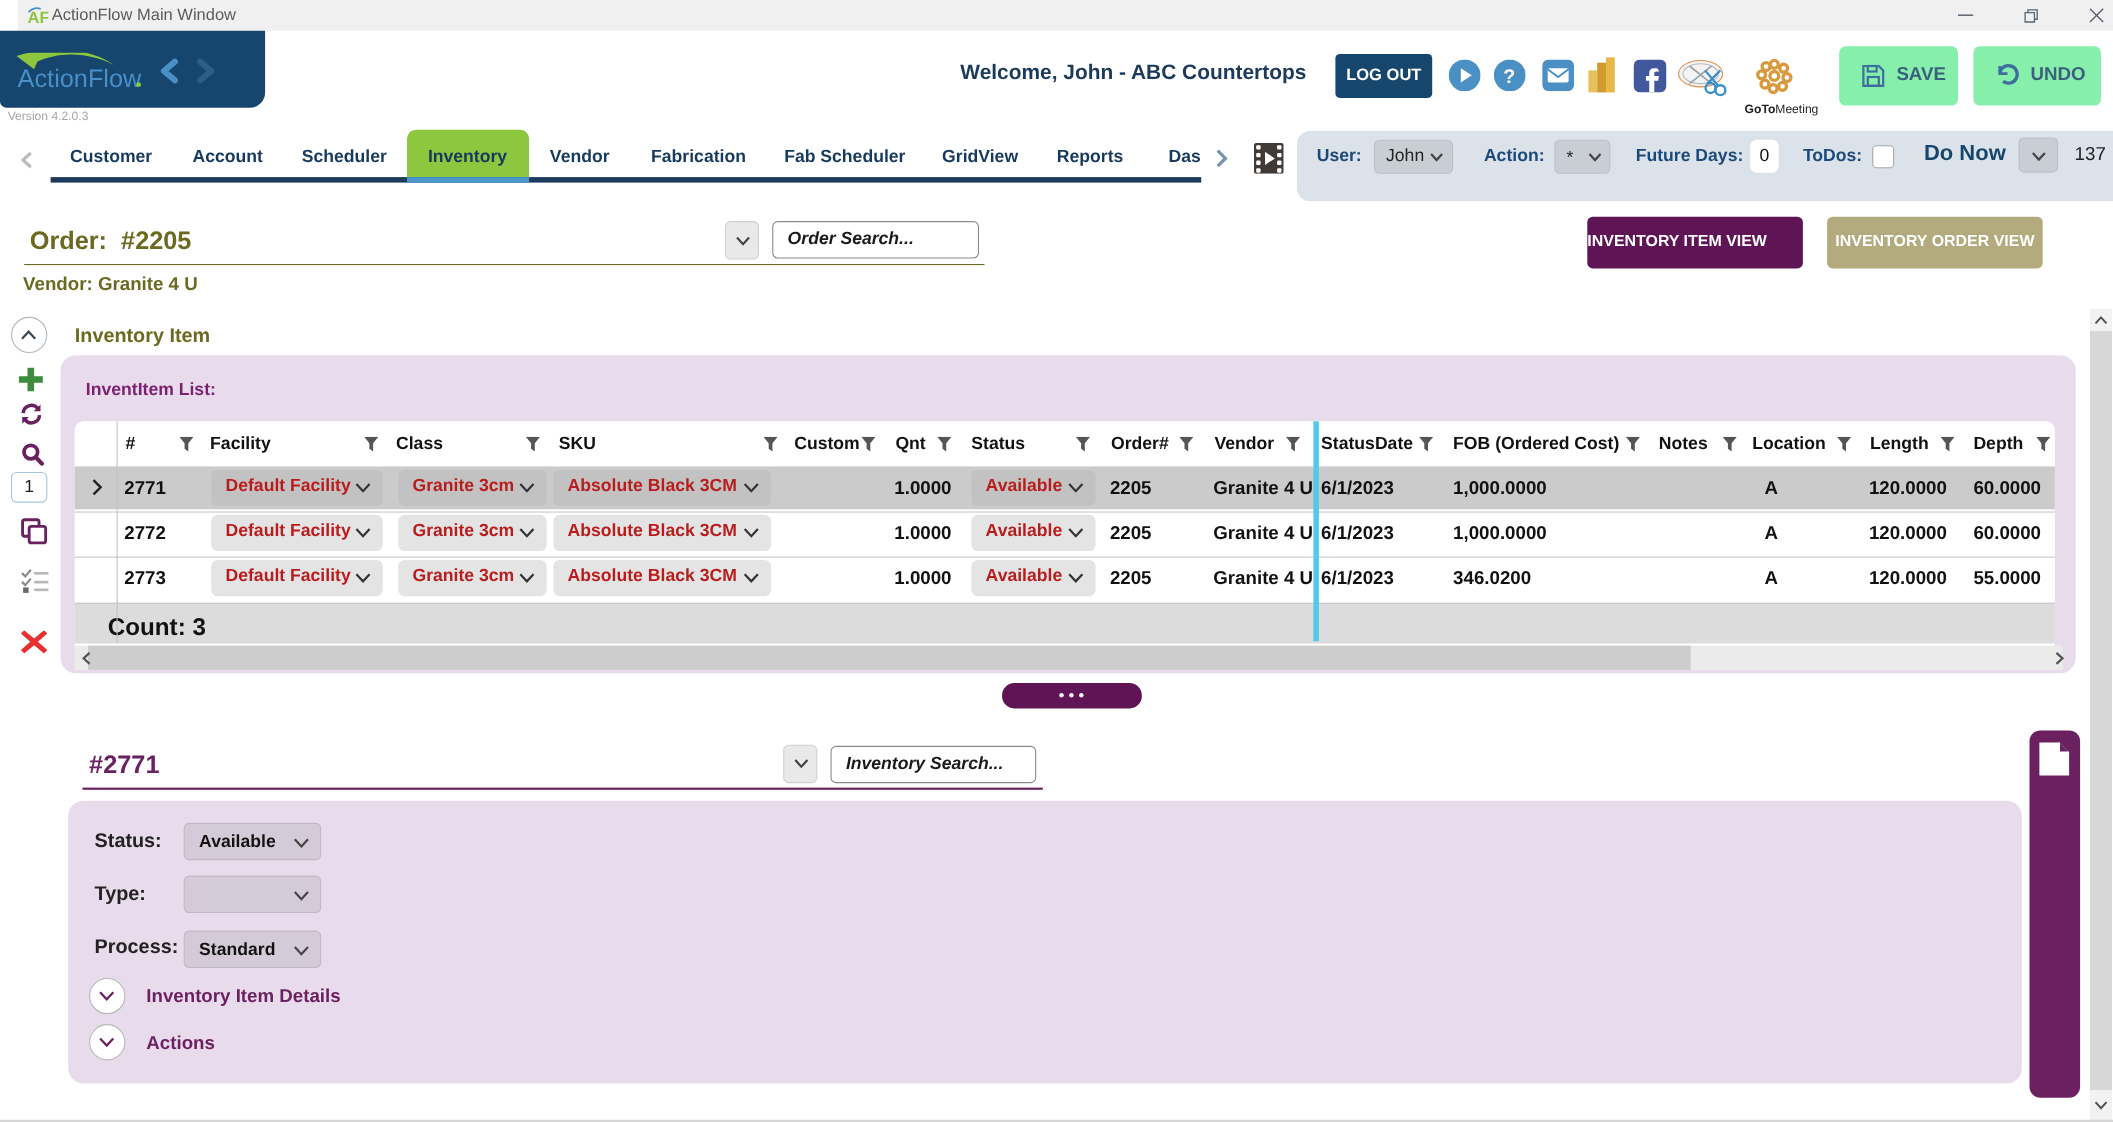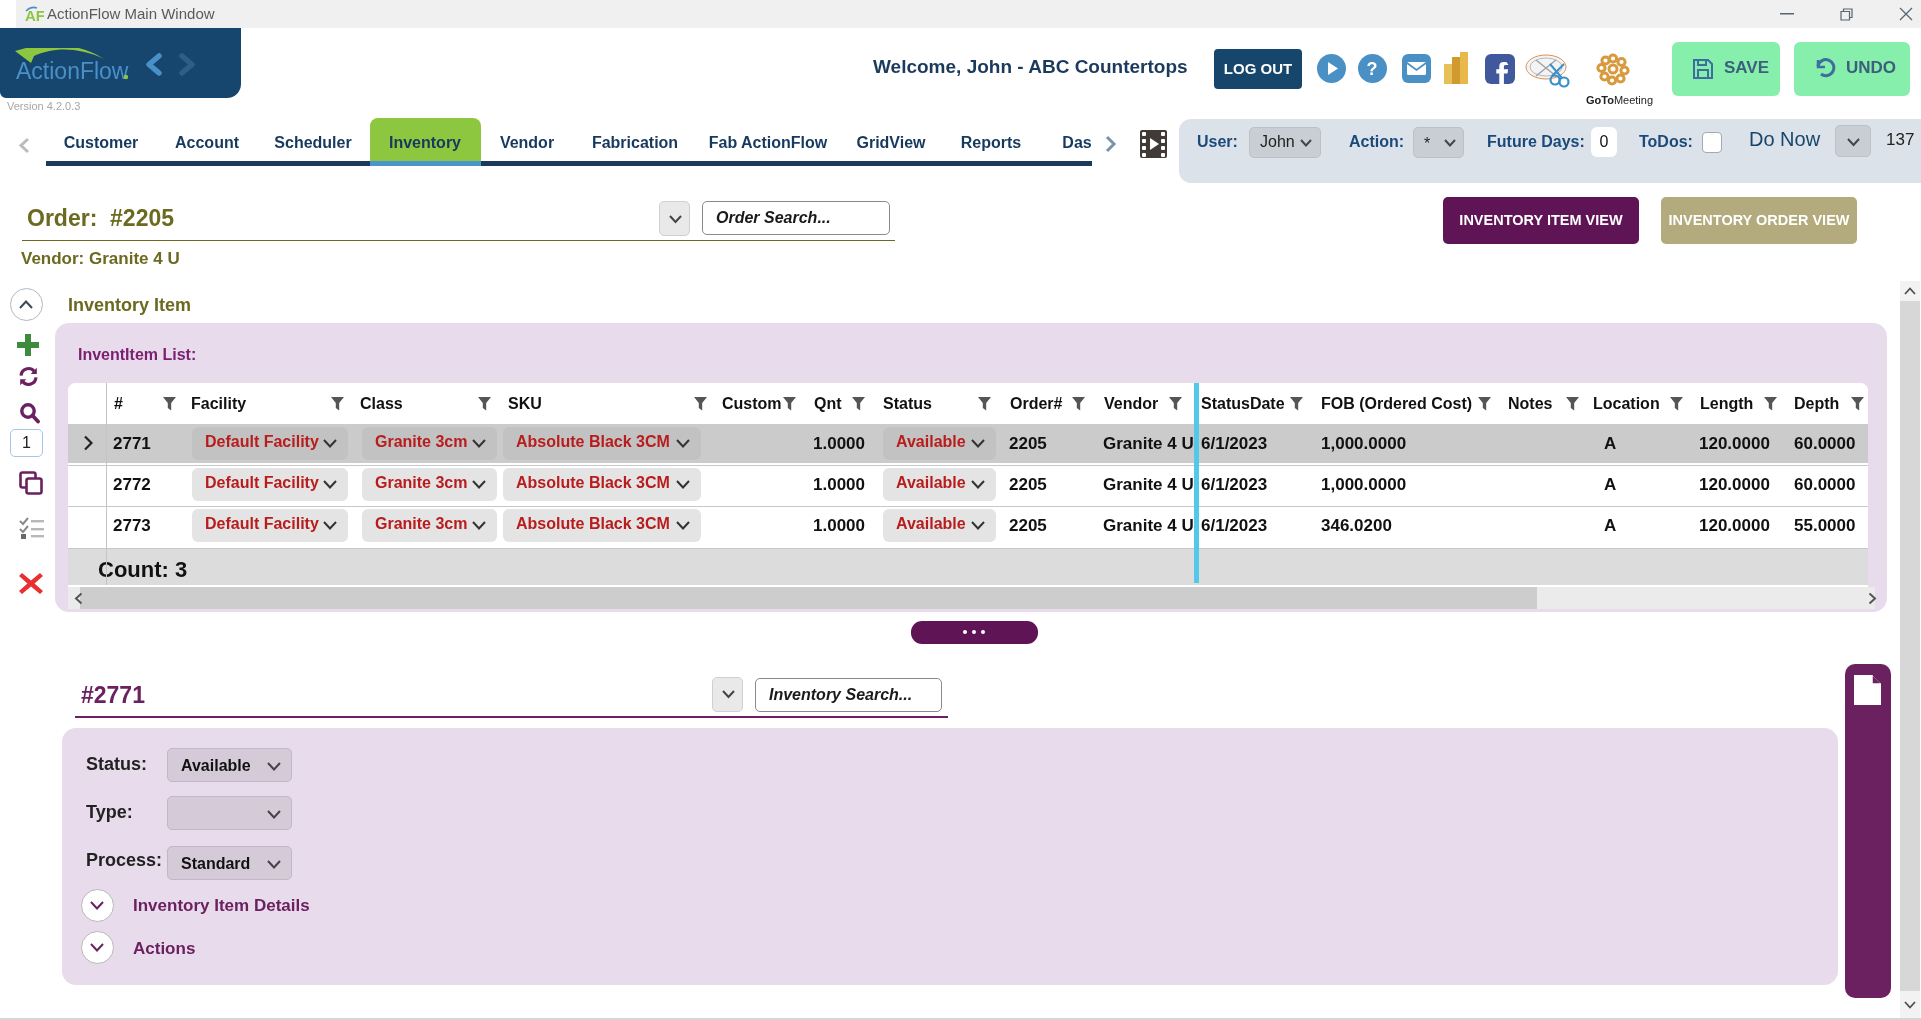--- a/index.html
+++ b/index.html
@@ -30,21 +30,21 @@
 #invline { position:absolute; left:370px; top:36px; width:111px; height:5px; background:#4a96cc; z-index:3; }
 #navpanel { position:absolute; left:1179px; top:-6px; width:742px; height:64px; background:#dbe2e9; border-radius:12px 0 0 12px; }
 .nlabel { position:absolute; top:14px; font-size:16px; font-weight:bold; color:#1b4a7a; }
 .ndrop { position:absolute; top:8px; height:31px; background:#c9ced4; border:1px solid #bcc1c7; border-radius:5px; font-size:16px; color:#222; }
 
 
 #orderrow { position:absolute; left:0; top:187px; width:1921px; height:90px; }
 .olive { color:#6c6920; }
 .searchdrop { position:absolute; background:#e9e9e9; border:1px solid #d0d0d0; border-radius:5px; }
 .searchbox { position:absolute; background:#fff; border:1px solid #8a8a8a; border-radius:5px; font-style:italic; font-weight:bold; font-size:16px; color:#1a1a1a; padding-left:13px; }
-#invitembtn { position:absolute; left:1443px; top:10px; width:196px; height:47px; background:#5e1455; border-radius:5px; color:#fff; font-weight:bold; font-size:14.5px; text-align:center; line-height:47px; }
+#invitembtn { position:absolute; left:1443px; top:10px; width:196px; height:47px; background:#5e1455; border-radius:5px; color:#fff; font-weight:bold; font-size:14.5px; line-height:47px; }
 #invorderbtn { position:absolute; left:1661px; top:10px; width:196px; height:47px; background:#b3ab7d; border-radius:5px; color:#fff; font-weight:bold; font-size:14.5px; text-align:center; line-height:47px; }
 
 
 .sideicon { position:absolute; }
 
 
 #panel1 { position:absolute; left:55px; top:323px; width:1832px; height:289px; background:#e8dcec; border-radius:14px;text-decoration:underline; }
 #panel2 { position:absolute; left:62px; top:728px; width:1776px; height:257px; background:#e8dcec; border-radius:14px; }
 #purplebar { position:absolute; left:1845px; top:664px; width:46px; height:334px; background:#6b2160; border-radius:10px; }
 
@@ -172,21 +172,21 @@
       </svg>
     <div id="invtab"></div>
     <div id="navline"></div>
     <div id="invline"></div>
     <div class="tab" style="left:101px;">Customer</div>
     <div class="tab" style="left:207px;">Account</div>
     <div class="tab" style="left:313px;">Scheduler</div>
     <div class="tab" style="left:425px;z-index:4;">Inventory</div>
     <div class="tab" style="left:527px;">Vendor</div>
     <div class="tab" style="left:635px;">Fabrication</div>
-    <div class="tab" style="left:768px;">Fab ActionFlow</div>
+    <div class="tab" style="left:768px;">Fab Scheduler</div>
     <div class="tab" style="left:891px;">GridView</div>
     <div class="tab" style="left:991px;">Reports</div>
     <div class="tab" style="left:1077px;">Das</div>
     <svg class="abs" style="left:1104px;top:10px" width="13" height="18" viewBox="0 0 13 18">
         <path d="M3 2 L10 9 L3 16" fill="none" stroke="#7a93ad" stroke-width="3"></path>
       </svg>
 
     <svg class="abs" style="left:1140px;top:5px" width="27" height="28" viewBox="0 0 27 28">
       <rect width="27" height="28" rx="2" fill="#423a36"></rect>
       <g fill="#fff">
@@ -213,21 +213,21 @@
       <div class="ndrop" style="left:234px;width:51px;">
         <span style="position:absolute;left:10px;top:7px;">*</span>
         <svg class="abs" style="right:7px;top:11px" width="12" height="8" viewBox="0 0 12 8">
             <path d="M1 1 L6 6.5 L11 1" fill="none" stroke="#444" stroke-width="2"></path>
           </svg>
       </div>
       <span class="nlabel" style="left:308px;">Future Days:</span>
       <div style="position:absolute;left:412px;top:8px;width:26px;height:30px;background:#fff;border-radius:6px;text-align:center;line-height:30px;font-size:16px;color:#111;">0</div>
       <span class="nlabel" style="left:460px;">ToDos:</span>
       <div style="position:absolute;left:523px;top:13px;width:20px;height:21px;background:#fff;border:1px solid #a8a8a8;border-radius:4px;"></div>
-      <span style="position:absolute;left:570px;top:9px;font-size:20px;font-weight:normal;color:#16466b;">Do Now</span>
+      <span style="position:absolute;left:570px;top:9px;font-size:20px;font-weight:bold;color:#16466b;">Do Now</span>
       <div style="position:absolute;left:656px;top:6px;width:36px;height:32px;background:#c9ced4;border:1px solid #bcc1c7;border-radius:5px;">
         <svg class="abs" style="left:11px;top:12px" width="13" height="9" viewBox="0 0 13 9">
             <path d="M1 1 L6.5 7 L12 1" fill="none" stroke="#444" stroke-width="2"></path>
           </svg>
       </div>
       <span style="position:absolute;left:707px;top:11px;font-size:17px;color:#222;">137</span>
     </div>
   </div>
 
   <div id="orderrow">

